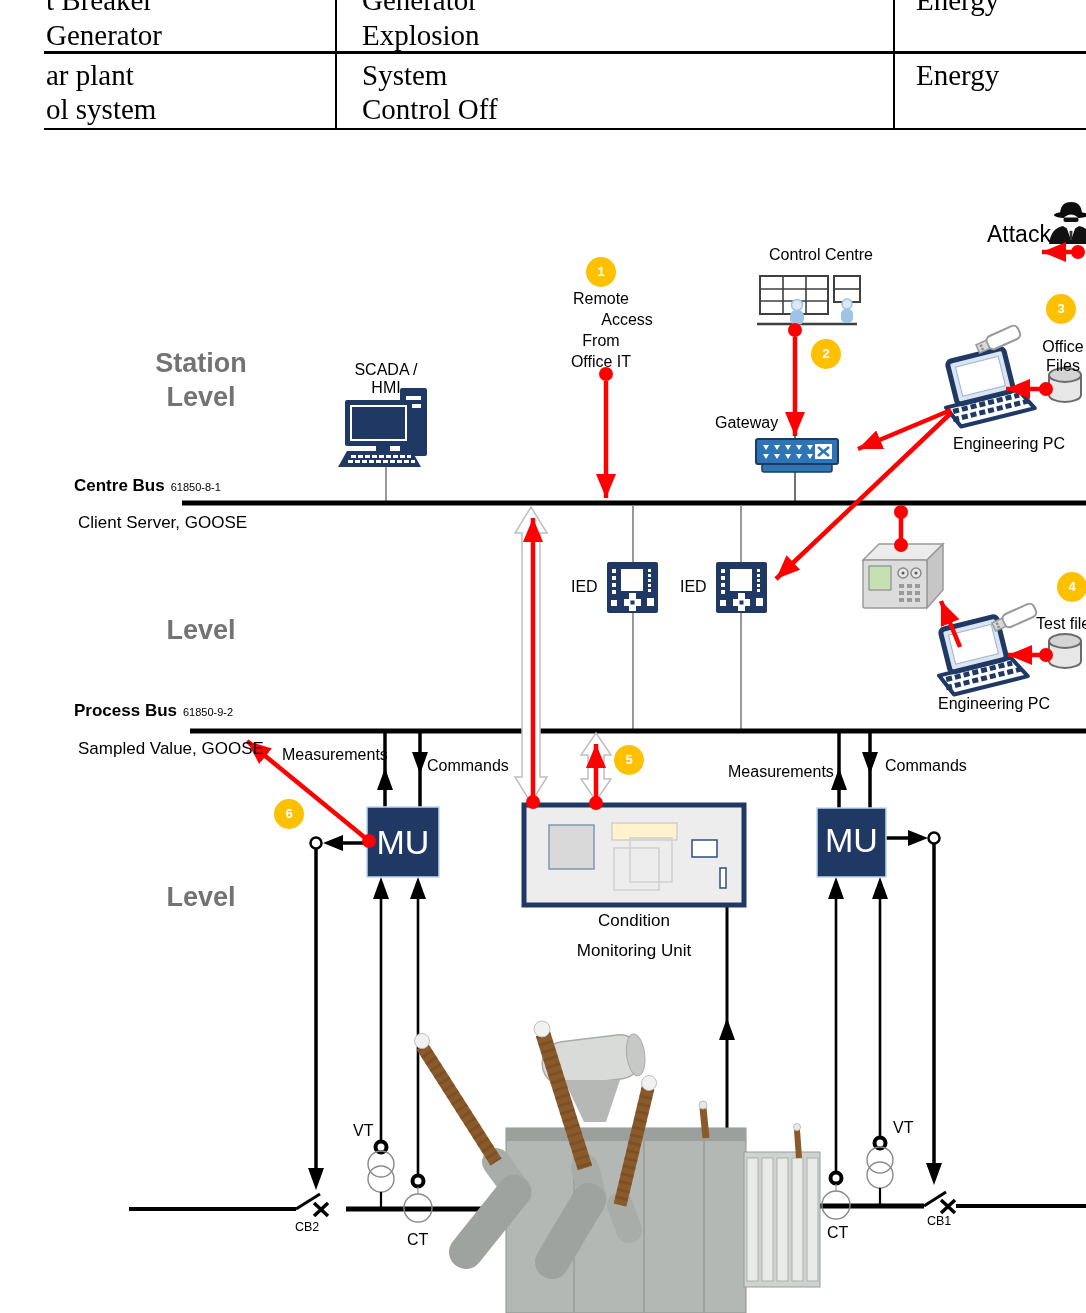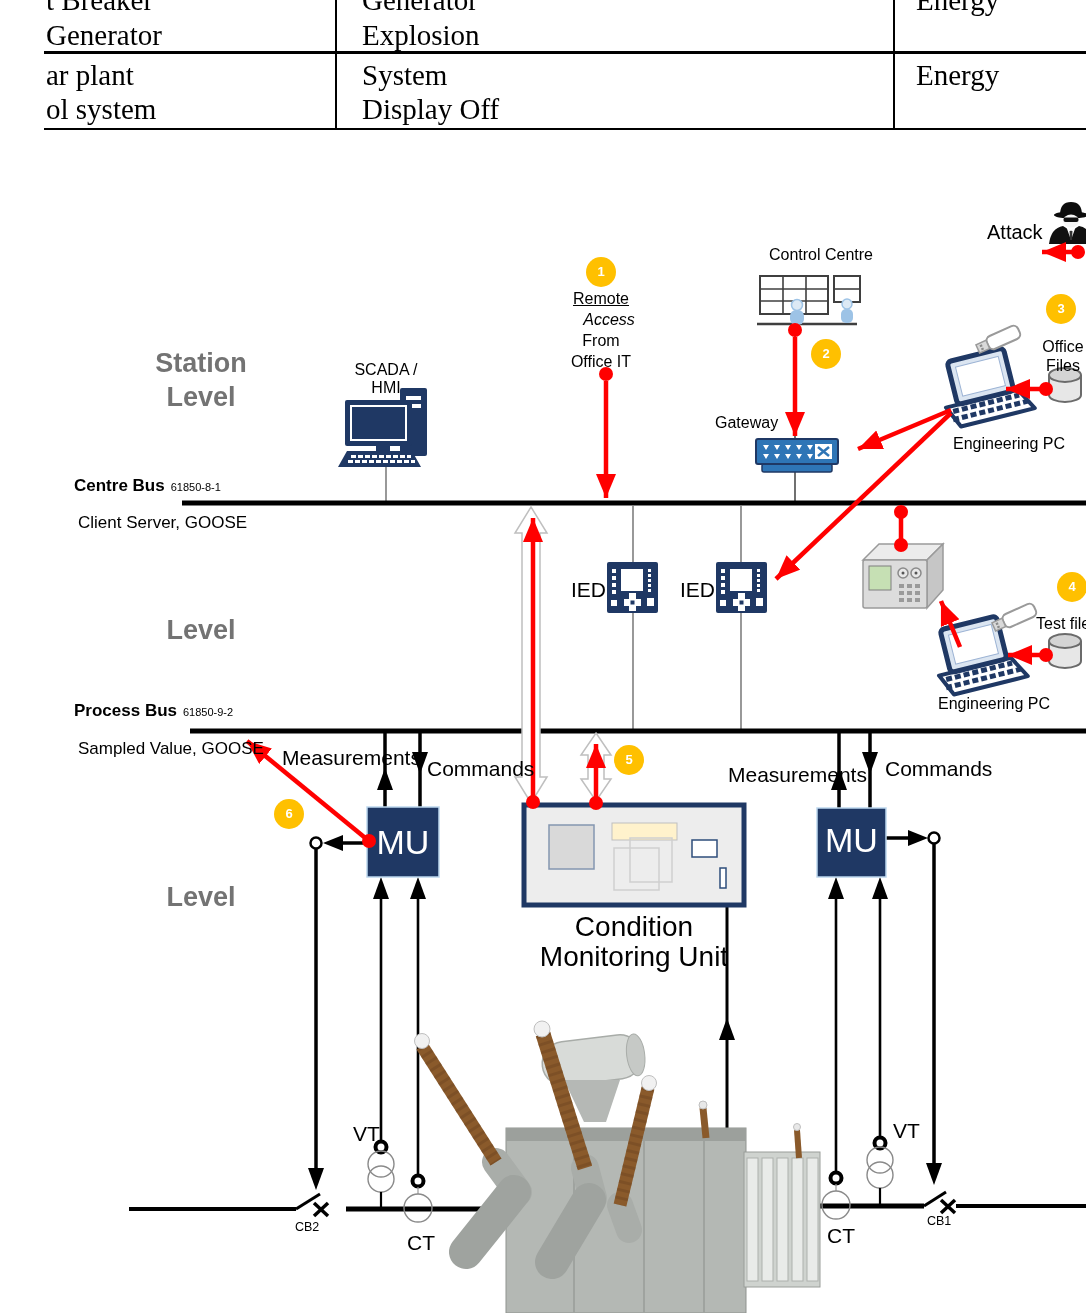--- a/index.html
+++ b/index.html
@@ -5,24 +5,24 @@
   html,body{margin:0;padding:0;background:#fff;}
   #stage{position:relative;width:1086px;height:1313px;background:#fff;overflow:hidden;
          font-family:"Liberation Sans",sans-serif;margin-left:44px;}
   .t{position:absolute;white-space:nowrap;color:#000;font-size:16px;line-height:1.15;}
   .c{text-align:center;}
   .ts{font-family:"Liberation Serif",serif;font-size:29px;line-height:34px;}
   .lvl{color:#737373;font-weight:bold;font-size:27px;}
   .busname{font-weight:bold;font-size:17px;}
   .busstd{font-size:11px;margin-left:6px;}
   .proto{font-size:17px;}
-  .small{font-size:21px;}
+  .small{font-size:16px;}
   .tiny{font-size:12.5px;}
   .mu{color:#fff;font-size:34px;font-weight:400;line-height:40px;}
-  .cmu{font-size:28px;}
+  .cmu{font-size:17px;}
   .step{position:absolute;width:30px;height:30px;border-radius:50%;background:#FFC000;
         color:#fff;font:bold 13px/30px "Liberation Sans",sans-serif;text-align:center;}
   .bline{position:absolute;background:#000;}
   svg{position:absolute;left:0;top:0;}
 </style>
 </head>
 <body>
 
 <div id="stage">
 
@@ -32,21 +32,21 @@
   <div class="bline" style="left:0;top:128px;width:1086px;height:2px;"></div>
 
   <div class="t ts" style="left:2px;top:-17px;">t Breaker</div>
   <div class="t ts" style="left:2px;top:18px;">Generator</div>
   <div class="t ts" style="left:318px;top:-17px;">Generator</div>
   <div class="t ts" style="left:318px;top:18px;">Explosion</div>
   <div class="t ts" style="left:872px;top:-17px;">Energy</div>
   <div class="t ts" style="left:2px;top:58px;">ar plant</div>
   <div class="t ts" style="left:2px;top:92px;">ol system</div>
   <div class="t ts" style="left:318px;top:58px;">System</div>
-  <div class="t ts" style="left:318px;top:92px;">Display Off</div>
+  <div class="t ts" style="left:318px;top:92px;">Control Off</div>
   <div class="t ts" style="left:872px;top:58px;">Energy</div>
 
   <svg width="1086" height="1313" viewBox="0 0 1086 1313">
     <defs>
       <marker id="ar" markerUnits="userSpaceOnUse" markerWidth="26" markerHeight="22" refX="24" refY="10" orient="auto">
         <path d="M0,0 L24,10 L0,20 Z" fill="#FF0000"></path>
       </marker>
     </defs>
 
     <g stroke="#7f7f7f" stroke-width="1.6">
@@ -443,24 +443,24 @@
   </div>
   <div class="t proto" style="left:34px;top:739px;">Sampled Value, GOOSE</div>
 
   <div class="t c" style="left:296px;top:361px;width:92px;">SCADA /</div>
   <div class="t c" style="left:296px;top:379px;width:92px;">HMI</div>
   <div class="t c" style="left:707px;top:246px;width:140px;">Control Centre</div>
   <div class="t" style="left:671px;top:414px;">Gateway</div>
   <div class="t c" style="left:899px;top:435px;width:132px;">Engineering PC</div>
   <div class="t c" style="left:994px;top:338px;width:50px;">Office</div>
   <div class="t c" style="left:994px;top:357px;width:50px;">Files</div>
-  <div class="t" style="left:943px;top:221px;font-size:20px;">Attack</div>
-
-  <div class="t c" style="left:515px;top:290px;width:84px;text-decoration:underline;">Remote</div>
-  <div class="t c" style="left:523px;top:311px;width:84px;font-style:italic;">Access</div>
+  <div class="t" style="left:943px;top:221px;font-size:23px;">Attack</div>
+
+  <div class="t c" style="left:515px;top:290px;width:84px;">Remote</div>
+  <div class="t c" style="left:541px;top:311px;width:84px;">Access</div>
   <div class="t c" style="left:515px;top:332px;width:84px;">From</div>
   <div class="t c" style="left:515px;top:353px;width:84px;">Office IT</div>
 
   <div class="t small" style="left:527px;top:578px;">IED</div>
   <div class="t small" style="left:636px;top:578px;">IED</div>
 
   <div class="t c" style="left:884px;top:695px;width:132px;">Engineering PC</div>
   <div class="t" style="left:992px;top:615px;">Test files</div>
 
   <div class="t small" style="left:238px;top:746px;">Measurements</div>

